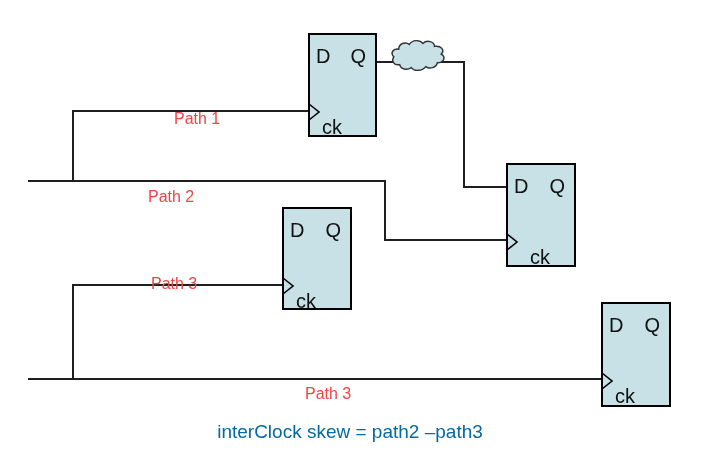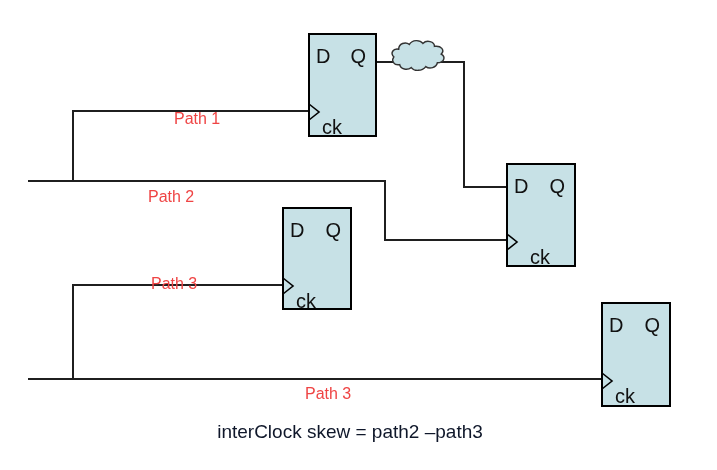--- a/index.html
+++ b/index.html
@@ -32,21 +32,21 @@
   .cloud-icon { position: absolute; left: 390px; top: 36px; }
   
   .plabel { position: absolute; font-size: 16px; color: #ef4444; line-height: 1; }
   
   .caption {
     position: absolute;
     left: 0; top: 421px;
     width: 700px;
     text-align: center;
     font-size: 19px;
-    color: #0f172a;
+    color: #0369a1;
     line-height: 1.2;
   }
 </style>
 </head>
 <body>
 
 <div class="canvas">
 
   <div class="wire v" style="left:72px;top:110px;height:71px"></div>
   <div class="wire h" style="left:72px;top:110px;width:236px"></div>

